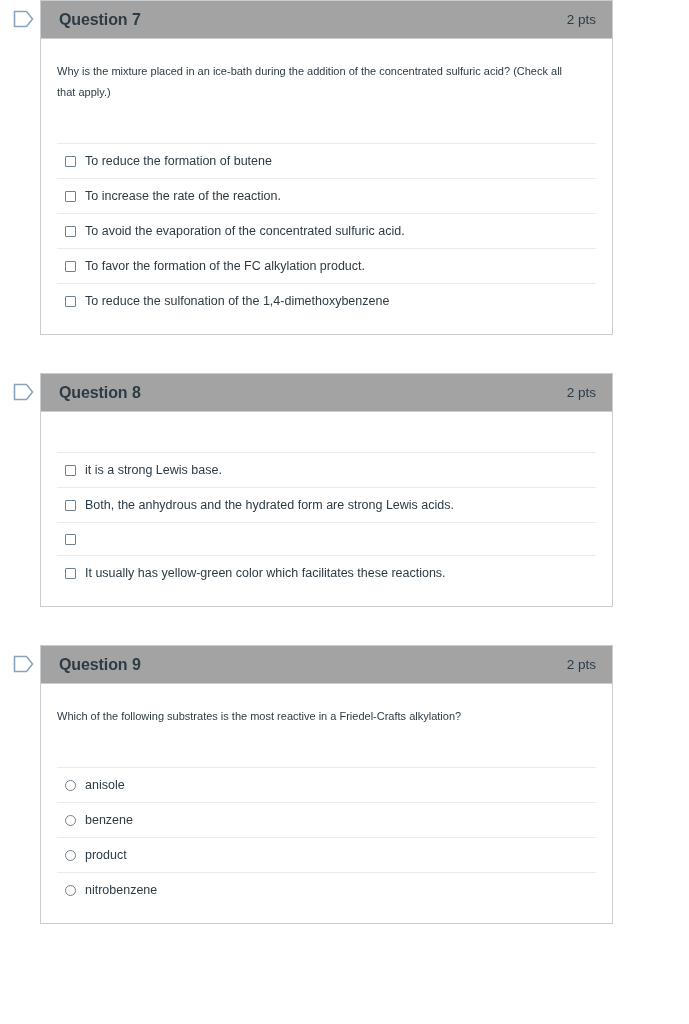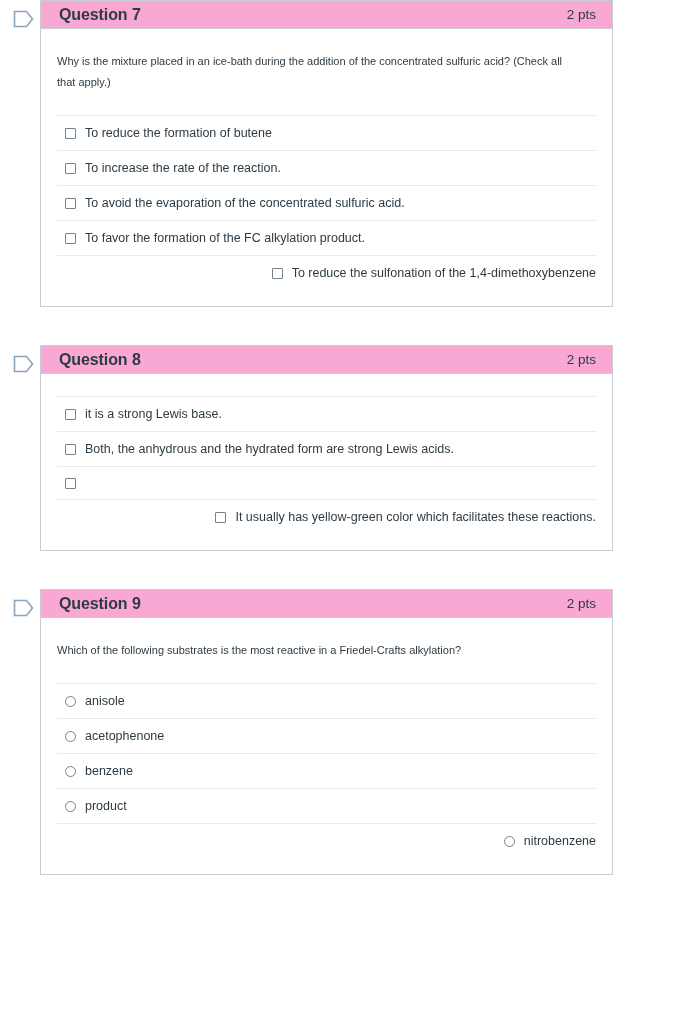--- a/index.html
+++ b/index.html
@@ -39,24 +39,24 @@
     width: 573px;
     border: 1px solid #c7cdd1;
     background: #ffffff;
   }
 
   
   .q-header {
     display: flex;
     align-items: center;
     justify-content: space-between;
-    background: #f9a8d4;
+    background: #a3a3a3;
     border-bottom: 1px solid #c7cdd1;
     padding: 10px 16px 10px 18px;
-    height: 28px;
+    height: 38px;
   }
   .q-title {
     font-size: 16px;
     font-weight: bold;
     color: #2d3b45;
     letter-spacing: -0.1px;
     line-height: 18px;
   }
   .q-points {
     font-size: 13.5px;
@@ -72,31 +72,31 @@
 
   .q-text {
     font-size: 11px;
     line-height: 21px;
     color: #2d3b45;
     padding: 22px 14px 0 0;
     max-width: 520px;
   }
 
   .answers {
-    margin-top: 22px;
+    margin-top: 40px;
     border-top: 1px solid #e8eaec;
   }
   .answer-row {
     display: flex;
     align-items: center;
     border-bottom: 1px solid #e8eaec;
     padding: 9px 0 9px 8px;
     min-height: 33px;
   }
-  .answers .answer-row:last-child { border-bottom: none; justify-content: flex-end; }
+  .answers .answer-row:last-child { border-bottom: none; }
 
   .ctrl {
     flex: 0 0 auto;
     margin-right: 9px;
     display: inline-flex;
     align-items: center;
     justify-content: center;
   }
   .checkbox-box {
     width: 11px;
@@ -241,26 +241,20 @@
           <div class="answer-row">
             <span class="ctrl">
                 <span class="radio-circle"></span>
               </span>
             <span class="answer-text">anisole</span>
           </div>
           <div class="answer-row">
             <span class="ctrl">
                 <span class="radio-circle"></span>
               </span>
-            <span class="answer-text">acetophenone</span>
-          </div>
-          <div class="answer-row">
-            <span class="ctrl">
-                <span class="radio-circle"></span>
-              </span>
             <span class="answer-text">benzene</span>
           </div>
           <div class="answer-row">
             <span class="ctrl">
                 <span class="radio-circle"></span>
               </span>
             <span class="answer-text">product</span>
           </div>
           <div class="answer-row">
             <span class="ctrl">

